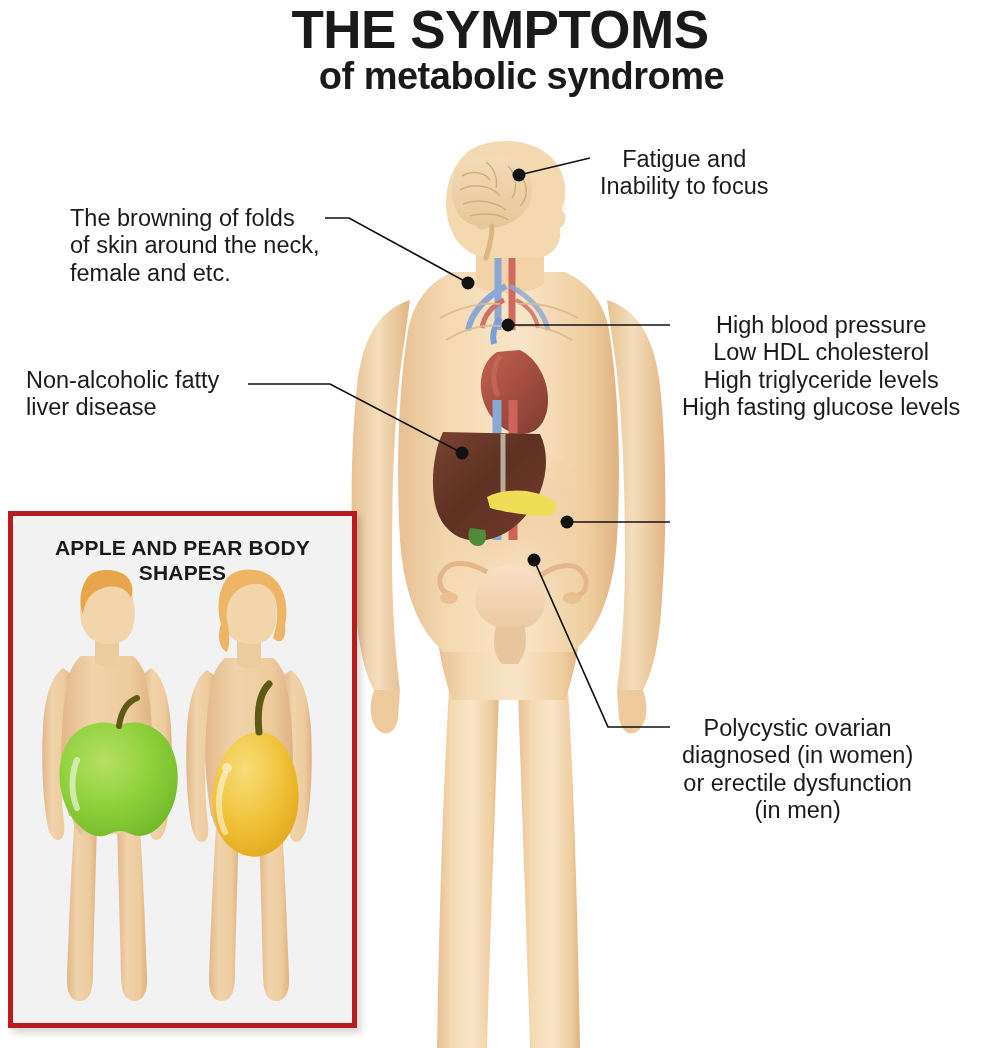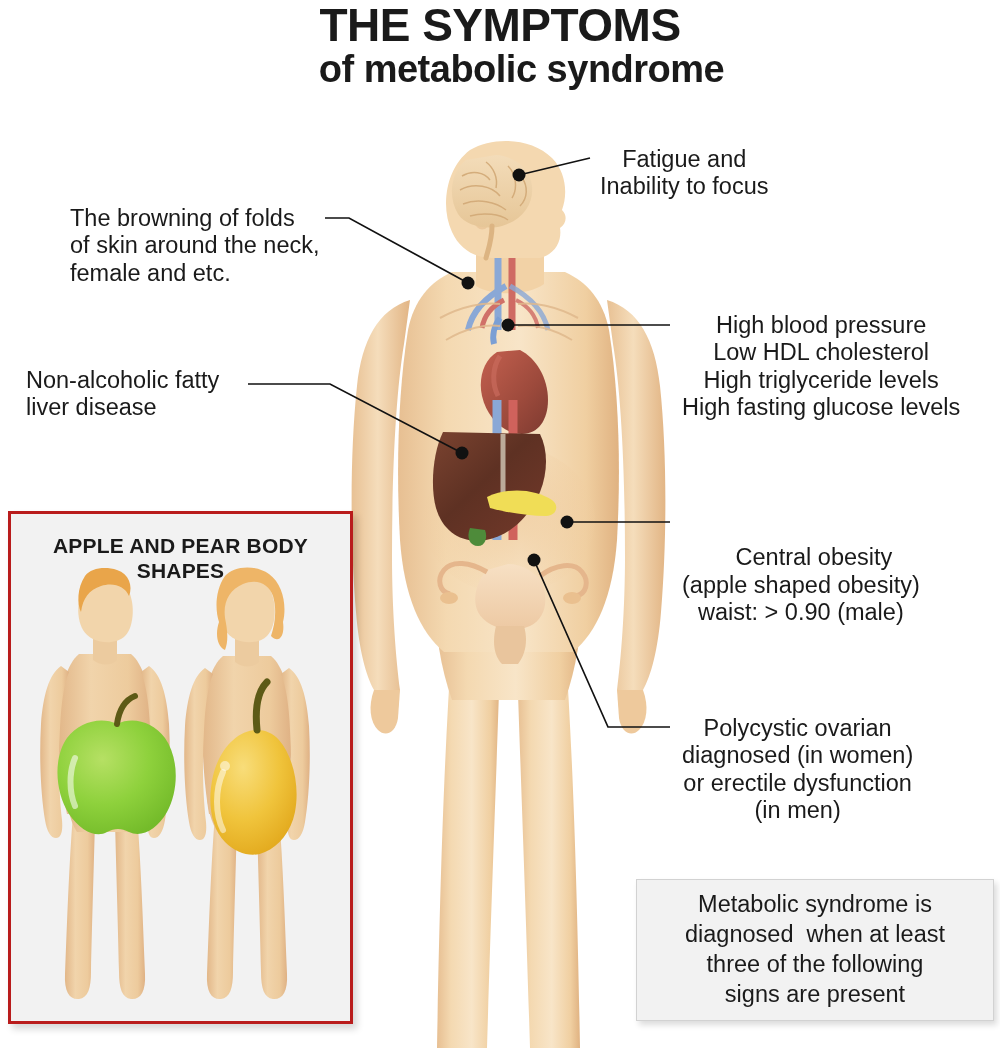--- a/index.html
+++ b/index.html
@@ -3,37 +3,37 @@
 <meta charset="utf-8">
 <style>
   html,body{margin:0;padding:0;background:#ffffff;}
   body{width:1000px;height:1048px;position:relative;overflow:hidden;
        font-family:"Liberation Sans","DejaVu Sans",sans-serif;color:#1a1a1a;}
   .stage{position:absolute;inset:0;}
 
   
   #title{position:absolute;left:0;top:0;width:1000px;text-align:center;
          font-weight:bold;line-height:1.04;letter-spacing:-0.5px;}
-  #title .l1{display:block;font-size:46px;padding-top:2px;}
+  #title .l1{display:block;font-size:53px;padding-top:2px;}
   #title .l2{display:block;font-size:38px;padding-left:43px;}
 
   
   .callout{position:absolute;font-size:23.5px;line-height:1.165;white-space:pre;}
   .callout.r{text-align:center;}
   .callout.l{text-align:left;}
   .callout .ind{display:block;padding-left:62px;}
 
   
   svg.art{position:absolute;left:0;top:0;width:1000px;height:1048px;overflow:visible;}
   svg.art.under{z-index:1;}
   svg.art.lines{z-index:6;pointer-events:none;}
 
   
   #shapes-panel{position:absolute;left:8px;top:511px;width:339px;height:507px;
-      background:#f2f2f2;border:3px solid #b91c1c;
+      background:#f2f2f2;border:5px solid #b91c1c;
       box-shadow:4px 5px 7px rgba(0,0,0,0.16);z-index:3;overflow:hidden;}
   #shapes-title{position:absolute;left:0;top:19px;width:339px;text-align:center;
       font-size:21px;font-weight:bold;line-height:1.2;letter-spacing:0.2px;}
 
   
   #dx-box{position:absolute;left:636px;top:879px;width:356px;height:140px;
       background:#f2f2f2;border:1px solid #d2d2d2;
       box-shadow:3px 4px 6px rgba(0,0,0,0.14);z-index:3;
       display:flex;align-items:center;justify-content:center;}
   #dx-text{font-size:23.5px;line-height:1.27;text-align:center;white-space:pre;}
@@ -192,23 +192,20 @@
 
   <div class="callout l" style="left:26px;top:367px;">Non-alcoholic fatty
 liver disease</div>
 
   <div class="callout r" style="left:682px;top:312px;">High blood pressure
 Low HDL cholesterol
 High triglyceride levels
 High fasting glucose levels</div>
 
   <div class="callout r" style="left:682px;top:517px;">
-    <span>Central obesity
-(apple shaped obesity)
-waist: &gt; 0.90 (male)</span>
   </div>
 
   <div class="callout r" style="left:682px;top:715px;">Polycystic ovarian
 diagnosed (in women)
 or erectile dysfunction
 (in men)</div>
 
   <svg class="art lines" viewBox="0 0 1000 1048">
 
     <path class="lead" d="M519 175 L590 158"></path>
@@ -316,20 +313,14 @@
         <path d="M104 216 C84 216 66 236 60 262 C54 288 58 314 72 328
                  C84 340 100 344 112 338 C126 332 138 318 142 298
                  C147 272 140 242 126 226 C120 219 112 216 104 216 Z" fill="url(#pearG)"></path>
         <path d="M104 216 C102 196 104 178 114 168" stroke="#5d5a16" stroke-width="7" fill="none" stroke-linecap="round"></path>
         <path d="M70 258 C62 276 62 300 70 316" stroke="#ffffff" stroke-width="6" fill="none" opacity=".5" stroke-linecap="round"></path>
         <circle cx="72" cy="252" r="5" fill="#ffffff" opacity=".5"></circle>
       </g>
     </svg>
   </div>
 
-  <div id="dx-box">
-    <div id="dx-text">Metabolic syndrome is
-diagnosed  when at least
-three of the following
-signs are present</div>
-  </div>
 
 </div>
 
 </body></html>

